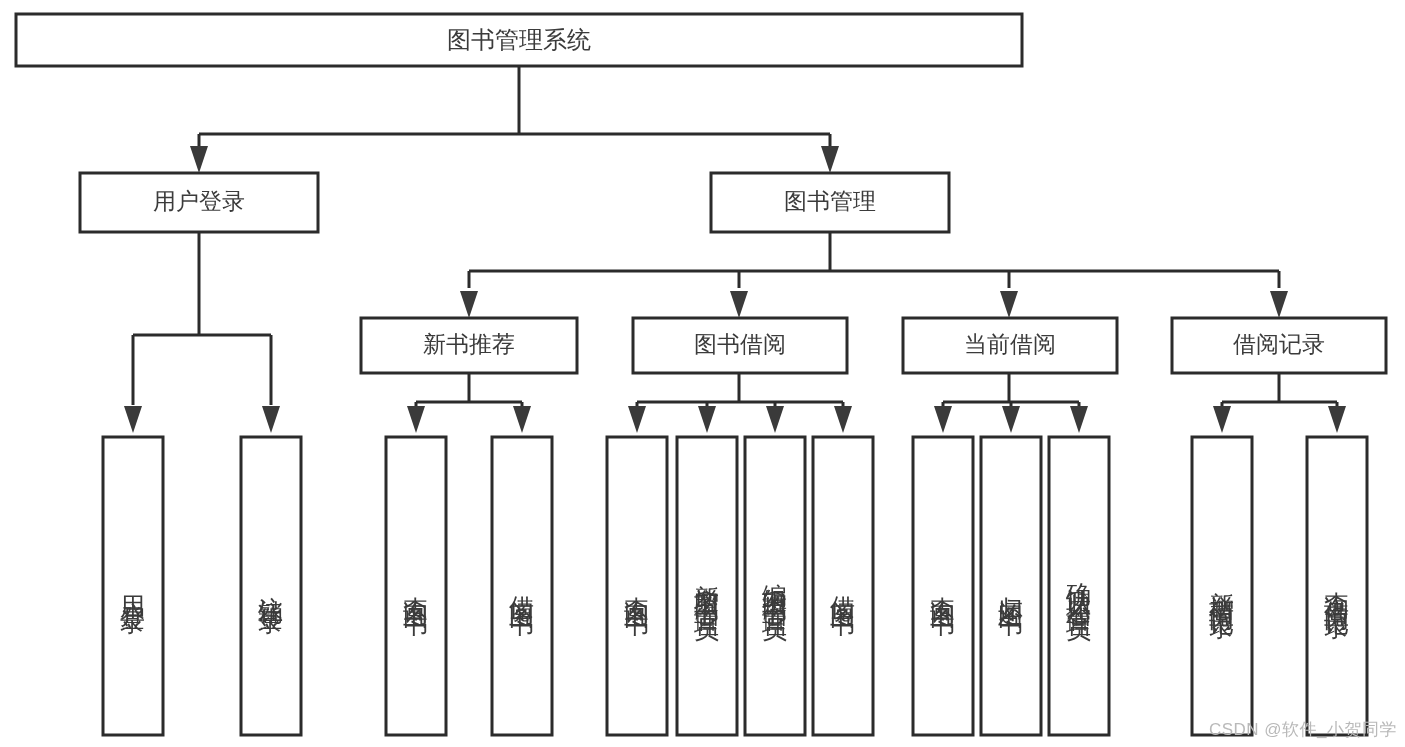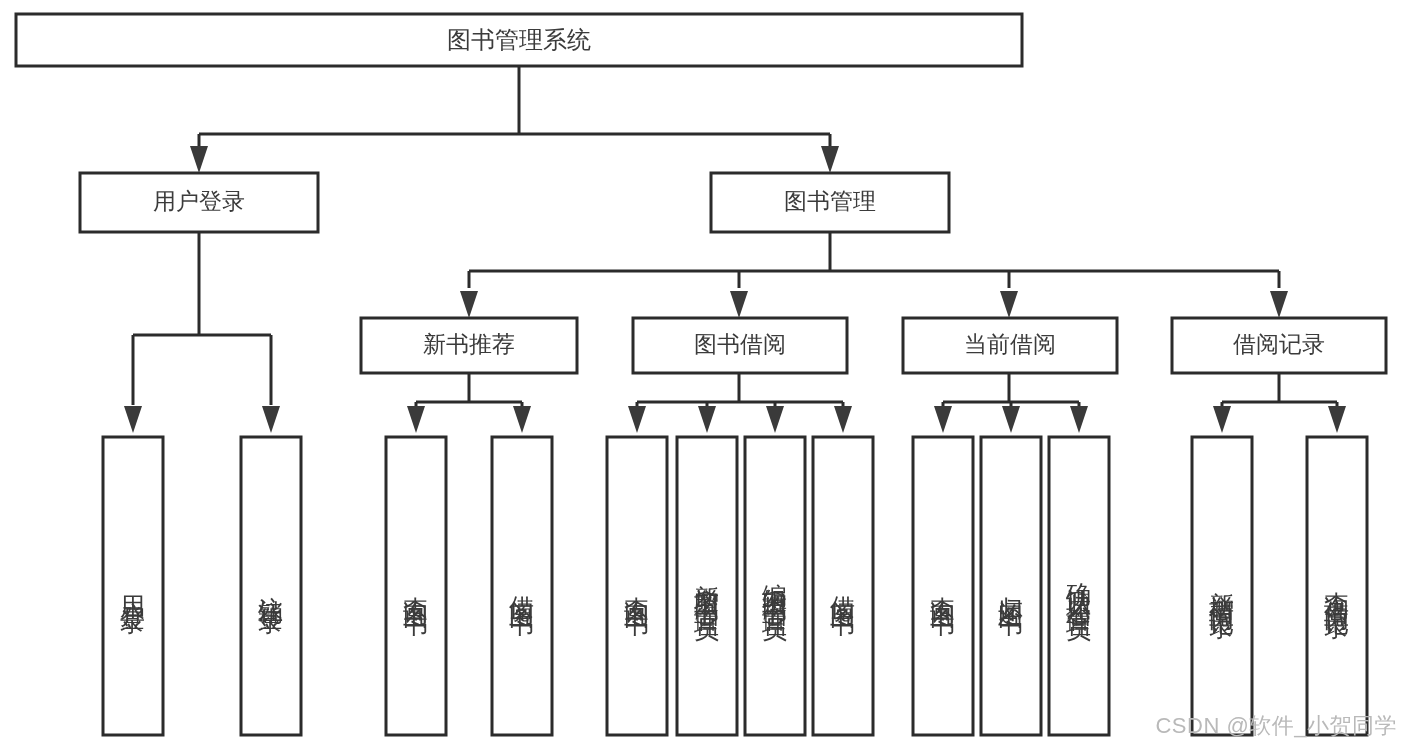--- a/index.html
+++ b/index.html
@@ -56,21 +56,21 @@
     text-anchor: middle;
     writing-mode: vertical-rl;
     glyph-orientation-vertical: 0;
     letter-spacing: 5px;
   }
   .watermark {
     position: absolute;
     right: 8px;
     bottom: 6px;
     font-family: "Liberation Sans", "DejaVu Sans", sans-serif;
-    font-size: 22px;
+    font-size: 17px;
     color: #b9b9b9;
     letter-spacing: 0.5px;
     white-space: nowrap;
     pointer-events: none;
   }
 </style>
 </head>
 <body>
 
 <div id="stage">

